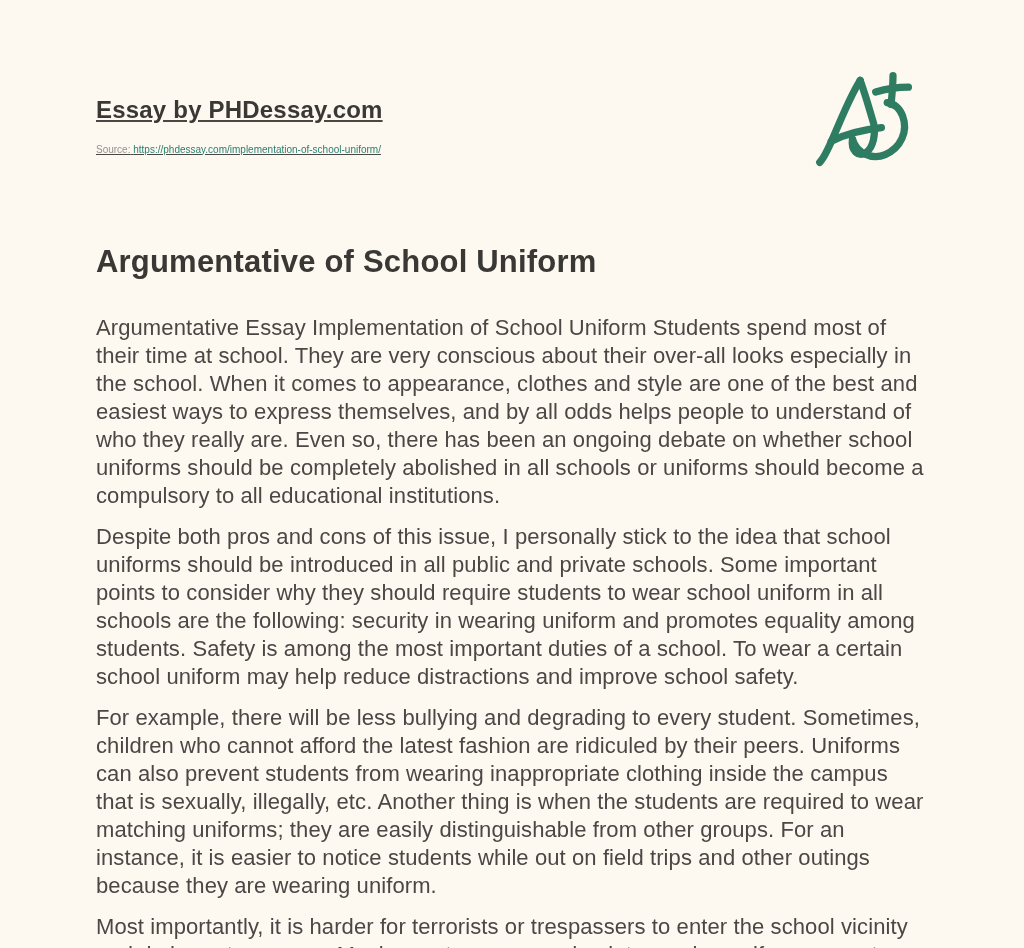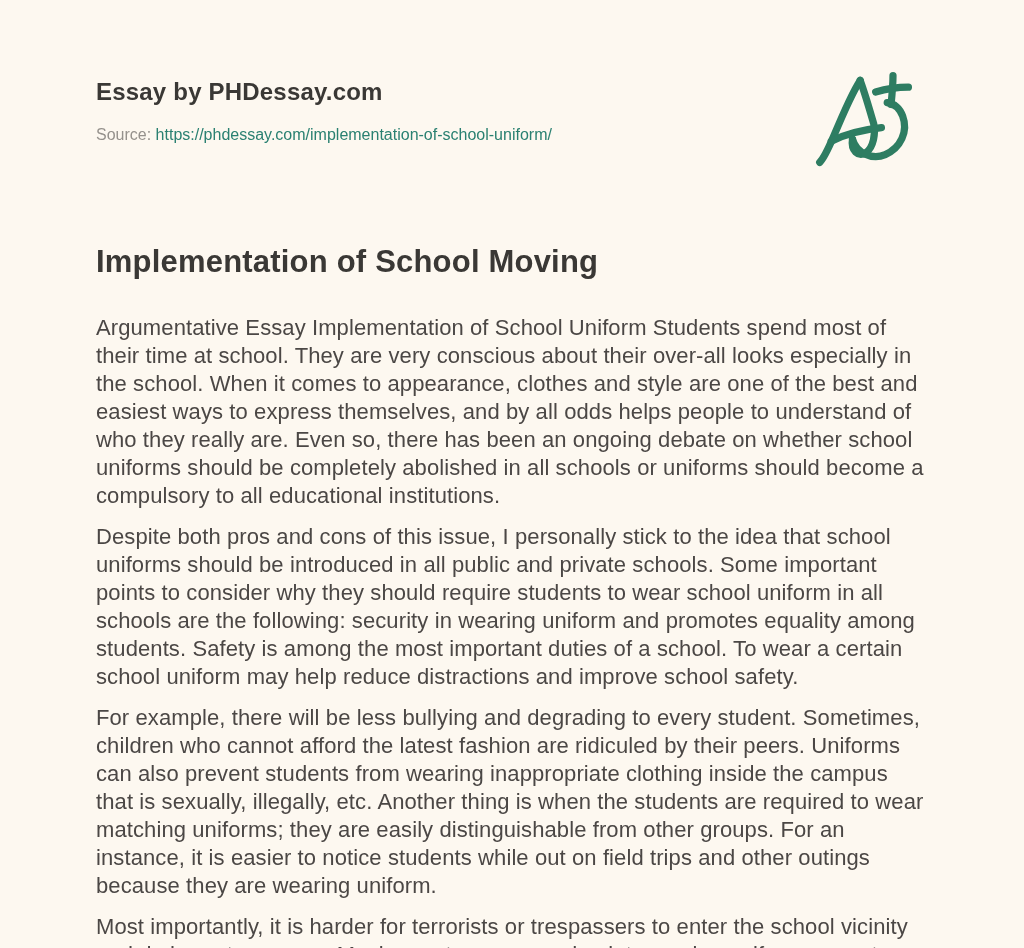--- a/index.html
+++ b/index.html
@@ -23,32 +23,33 @@
     background: var(--bg);
   }
   .content {
     width: 832px;
     margin: 0 auto;
     padding-top: 76px;
   }
   .header-row {
     display: flex;
     justify-content: space-between;
-    align-items: flex-start;
+    align-items: center;
+    text-decoration: underline;
   }
   .site-title {
     font-size: 24px;
     font-weight: 700;
     color: var(--heading);
     letter-spacing: 0.2px;
     margin-top: 2px;
   }
   .source-line {
     margin-top: 20px;
-    font-size: 16px;
+    font-size: 10px;
     color: var(--muted);
   }
   .source-link {
     color: var(--link);
     text-decoration: none;
     cursor: pointer;
   }
   .logo {
     width: 116px;
     height: 108px;
@@ -106,21 +107,21 @@
         <path d="M24,80 C40,72 58,68 76,66"></path>
 
         <path d="M46,78 C50,92 66,100 80,94 C96,87 104,70 98,54 C95,46 89,41 82,40"></path>
 
         <path d="M88,12 C88,22 87,32 86,42"></path>
 
         <path d="M70,29 C80,26 94,24 104,24"></path>
       </svg>
     </div>
 
-    <h1 class="article-title">Implementation of School Moving</h1>
+    <h1 class="article-title">Argumentative of School Uniform</h1>
 
     <div class="article-body">
       <p>Argumentative Essay Implementation of School Uniform Students spend most of their time at school. They are very conscious about their over-all looks especially in the school. When it comes to appearance, clothes and style are one of the best and easiest ways to express themselves, and by all odds helps people to understand of who they really are. Even so, there has been an ongoing debate on whether school uniforms should be completely abolished in all schools or uniforms should become a compulsory to all educational institutions.</p>
       <p>Despite both pros and cons of this issue, I personally stick to the idea that school uniforms should be introduced in all public and private schools. Some important points to consider why they should require students to wear school uniform in all schools are the following: security in wearing uniform and promotes equality among students. Safety is among the most important duties of a school. To wear a certain school uniform may help reduce distractions and improve school safety.</p>
       <p>For example, there will be less bullying and degrading to every student. Sometimes, children who cannot afford the latest fashion are ridiculed by their peers. Uniforms can also prevent students from wearing inappropriate clothing inside the campus that is sexually, illegally, etc. Another thing is when the students are required to wear matching uniforms; they are easily distinguishable from other groups. For an instance, it is easier to notice students while out on field trips and other outings because they are wearing uniform.</p>
       <p>Most importantly, it is harder for terrorists or trespassers to enter the school vicinity and do harm to anyone. Moving on to my second point, wearing uniform promotes equality between students. Wearing school uniform removes social barriers and put everyone equally on the ground. Itprovides a sense of belongingness to each and everyone inside the campus, it also provides students the opportunity to be accepted and included. And lastly, wearing school uniforms destress clothing as a means of conformity. It encourages equal environment in school by imiting socioeconomic difference among students. It may reduce bullying, teasing and cliques to students who can't afford. As a whole, having a certain uniform in the school is a great solution. Wearing the same clothes provides security for students so as the faculty, the school in whole and advocates the sense of equality to everyone. That helps the individual to feel like they belong rather than they don't fit at all. In my own point of view, school uniform should be implemented in all schools, both public and private for it is a good idea.</p>
     </div>
 
   </div>
 </div>

